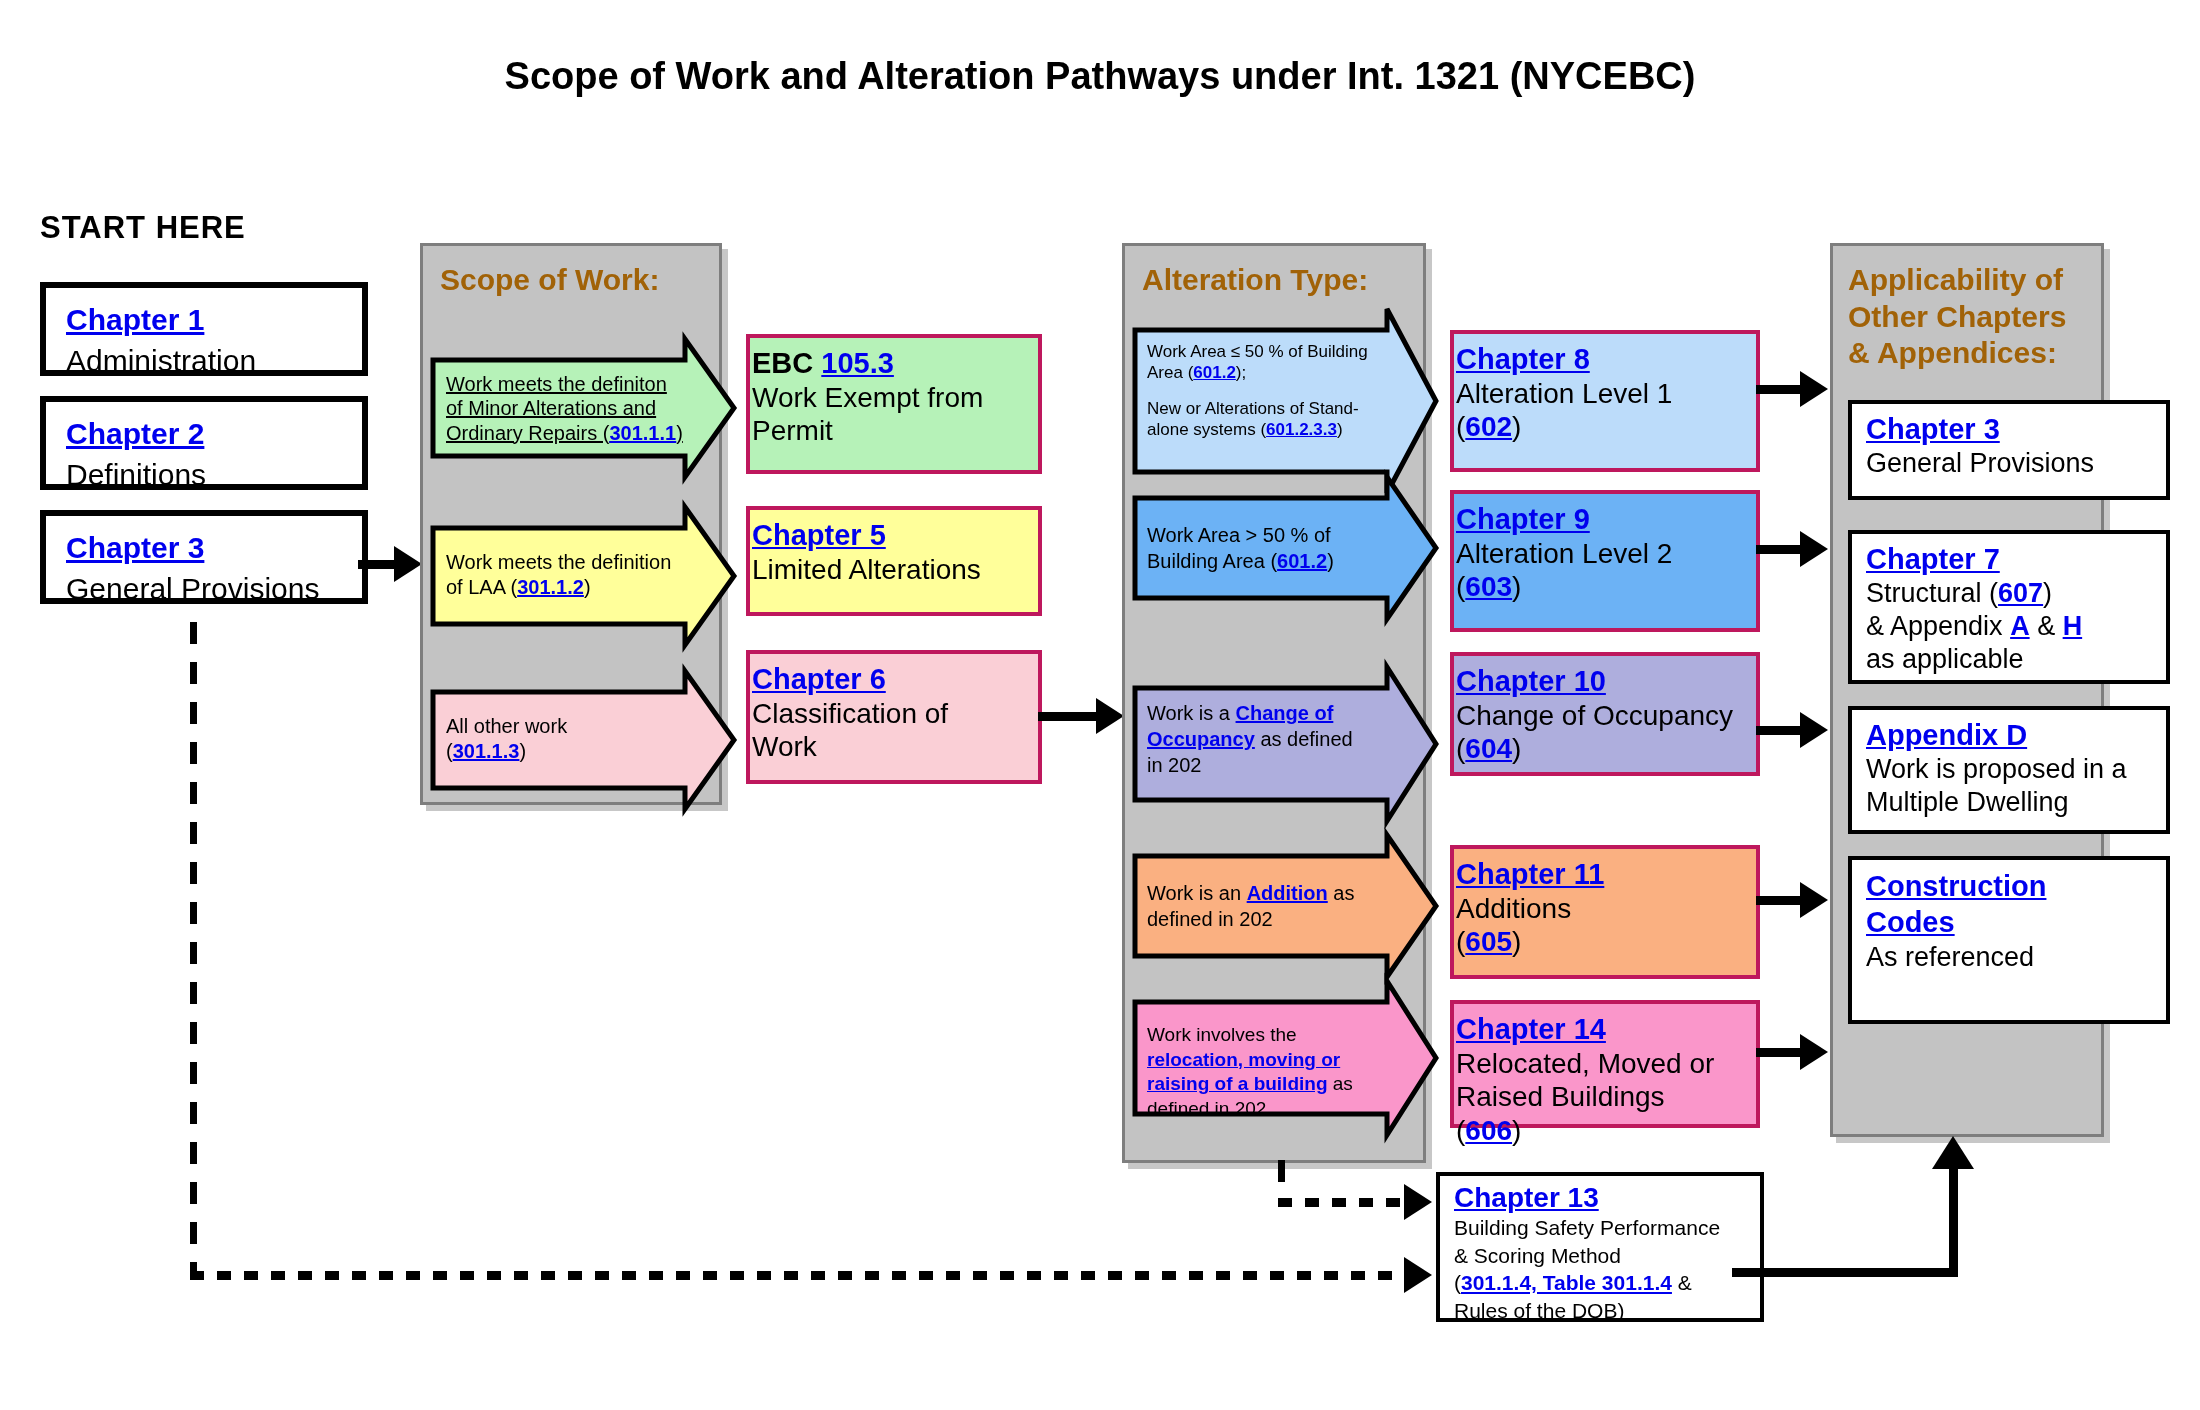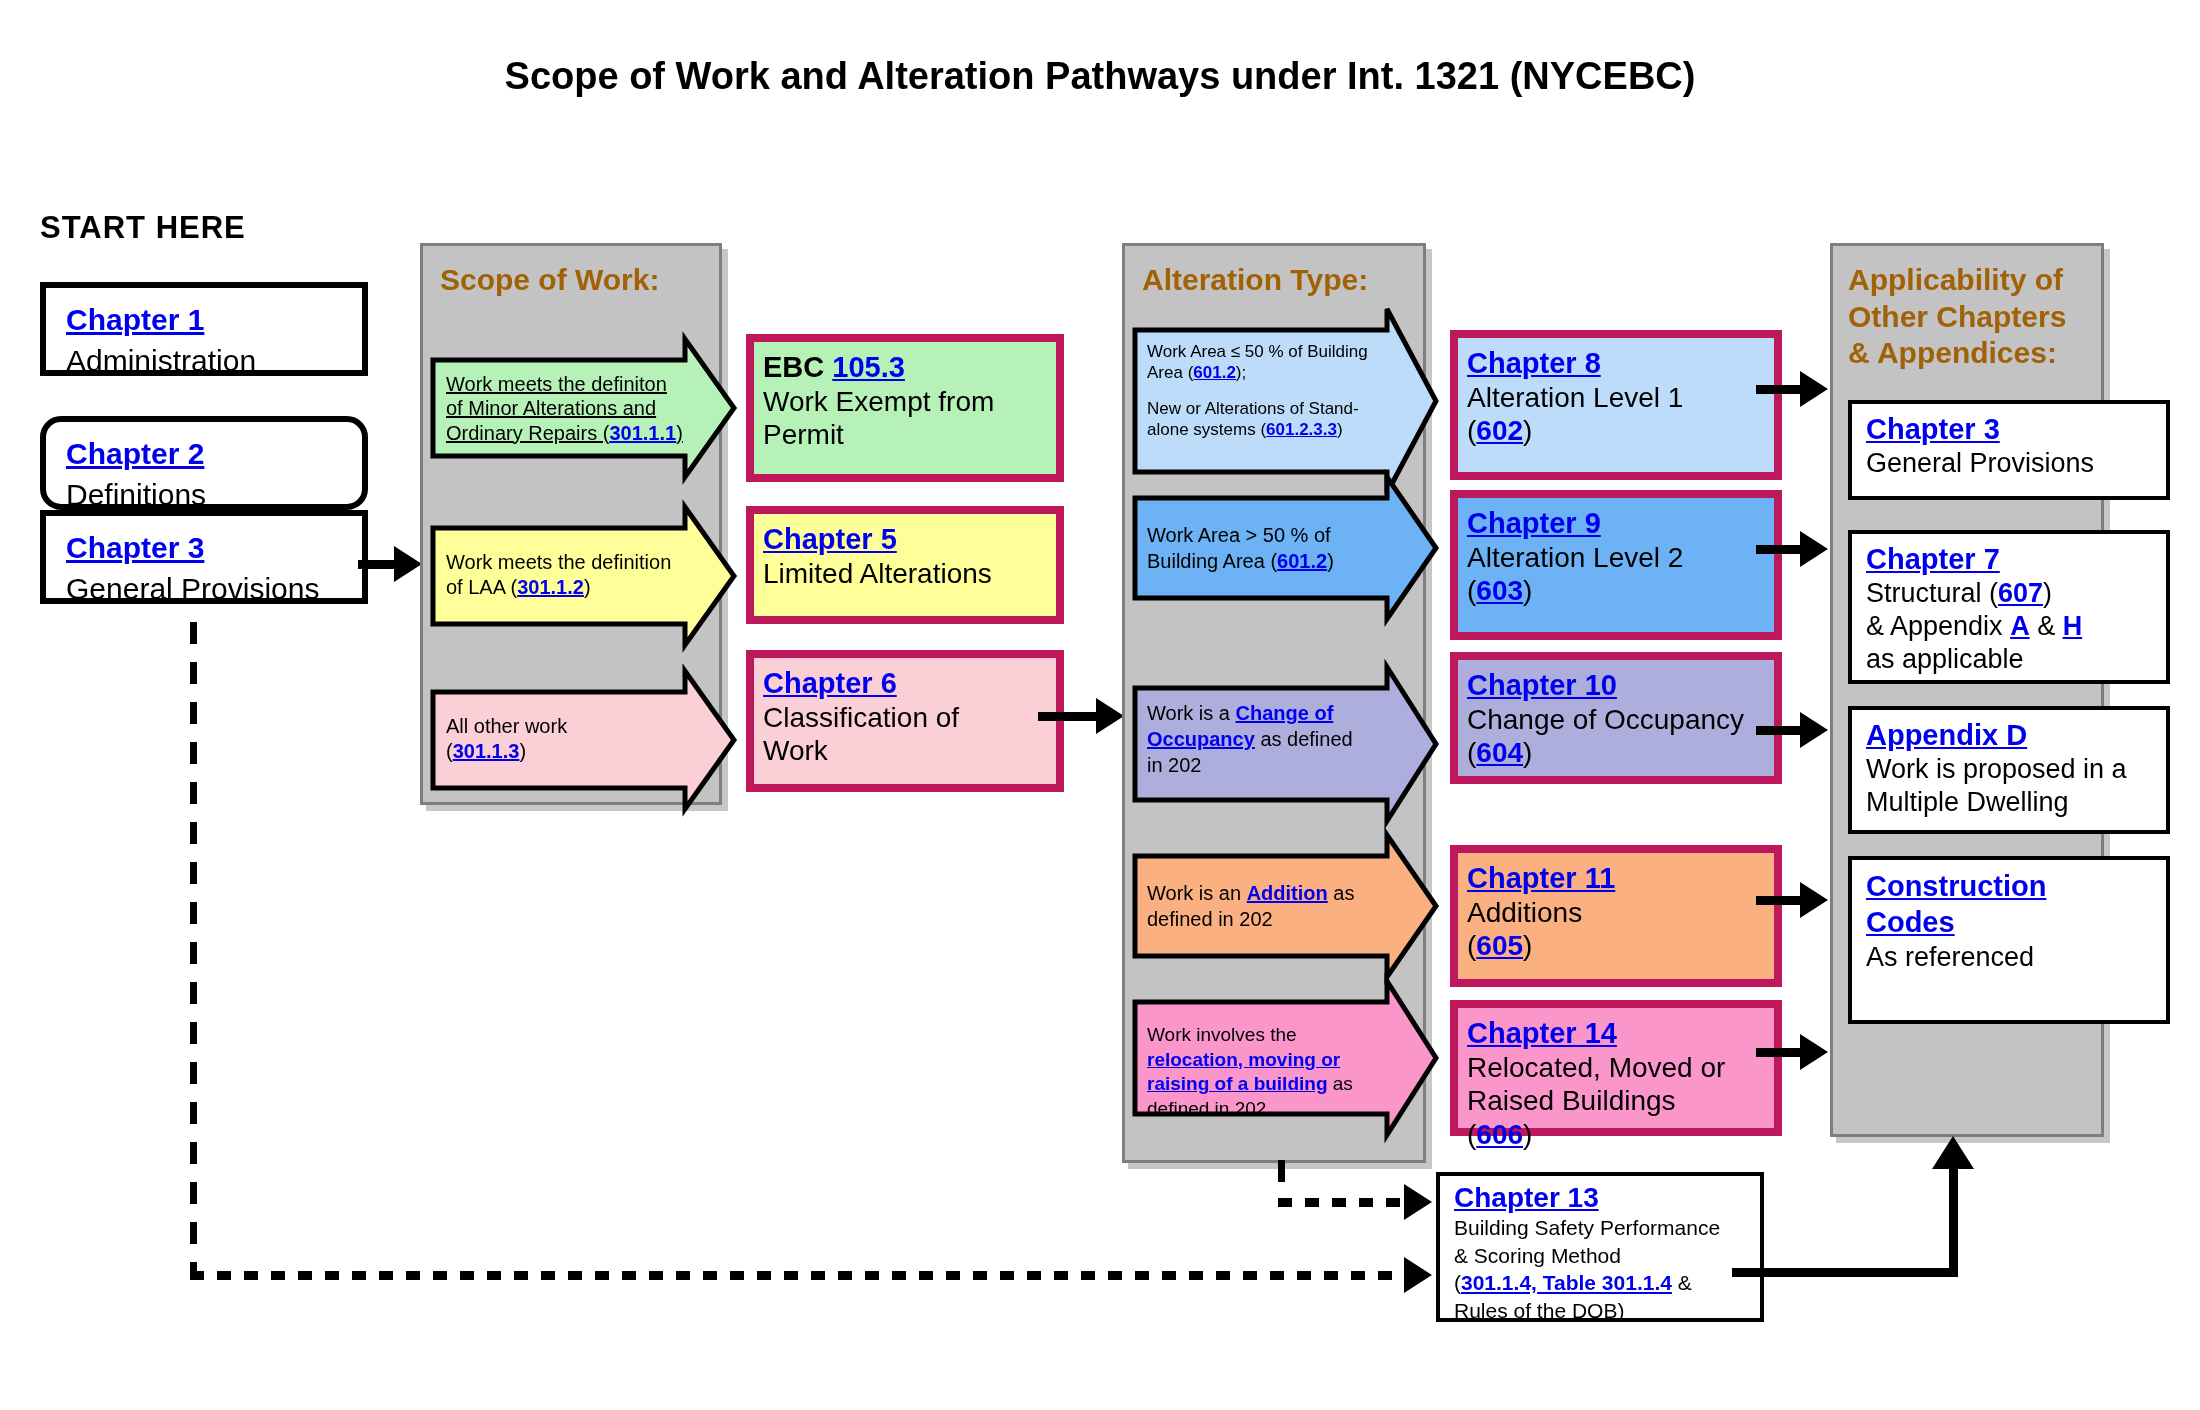--- a/index.html
+++ b/index.html
@@ -11,21 +11,21 @@
   .title{width:2200px;top:55px;left:0;text-align:center;font-size:38px;font-weight:bold;color:#000;}
   .starthere{left:40px;top:210px;font-size:31px;font-weight:bold;letter-spacing:1px;}
 
   .chapbox{left:40px;width:276px;background:#fff;border:6px solid #000;padding:12px 20px;font-size:30px;line-height:1.35;color:#000;}
   .chapbox .lnk{font-size:30px;}
 
   .panel{background:var(--panel,#c3c3c3);border:3px solid #7e7e7e;box-shadow:6px 6px 0 rgba(0,0,0,0.22);}
   .pheading{font-weight:bold;font-size:30px;color:#a16207;line-height:1.22;}
 
   .chevtext{color:#000;}
-  .resbox{border:8px solid #be185d;padding:8px 9px;color:#000;font-size:28px;line-height:1.2;}
+  .resbox{border:4px solid #be185d;padding:8px 2px;color:#000;font-size:28px;line-height:1.2;}
   .resbox .ttl{font-size:29px;}
   .wbox{background:#fff;border:4px solid #000;padding:8px 14px;color:#000;font-size:27px;line-height:1.22;}
   .wbox .ttl{font-size:29px;}
 
   .bg-green{background:var(--green,#b6f2b8);}
   .bg-yellow{background:var(--yellow,#ffff9a);}
   .bg-pink{background:var(--pink,#facfd6);}
   .bg-lightblue{background:var(--lightblue,#bcdcfa);}
   .bg-blue{background:var(--blue,#6cb2f5);}
   .bg-purple{background:var(--purple,#aeaedd);}
@@ -59,21 +59,21 @@
 
 <div id="canvas">
 
   <div class="abs title">Scope of Work and Alteration Pathways under Int. 1321 (NYCEBC)</div>
   <div class="abs starthere">START HERE</div>
 
   <div class="abs chapbox" style="top:282px;height:58px;">
     <span class="lnk">Chapter 1</span><br>
     <span>Administration</span>
   </div>
-  <div class="abs chapbox" style="top:416px;height:58px;border-radius:21px;">
+  <div class="abs chapbox" style="top:396px;height:58px;">
     <span class="lnk">Chapter 2</span><br>
     <span>Definitions</span>
   </div>
   <div class="abs chapbox" style="top:510px;height:58px;">
     <span class="lnk">Chapter 3</span><br>
     <span>General Provisions</span>
   </div>
 
   <div class="abs hline" style="left:358px;top:560px;width:40px;"></div>
   <div class="abs tri-r" style="left:394px;top:546px;"></div>

